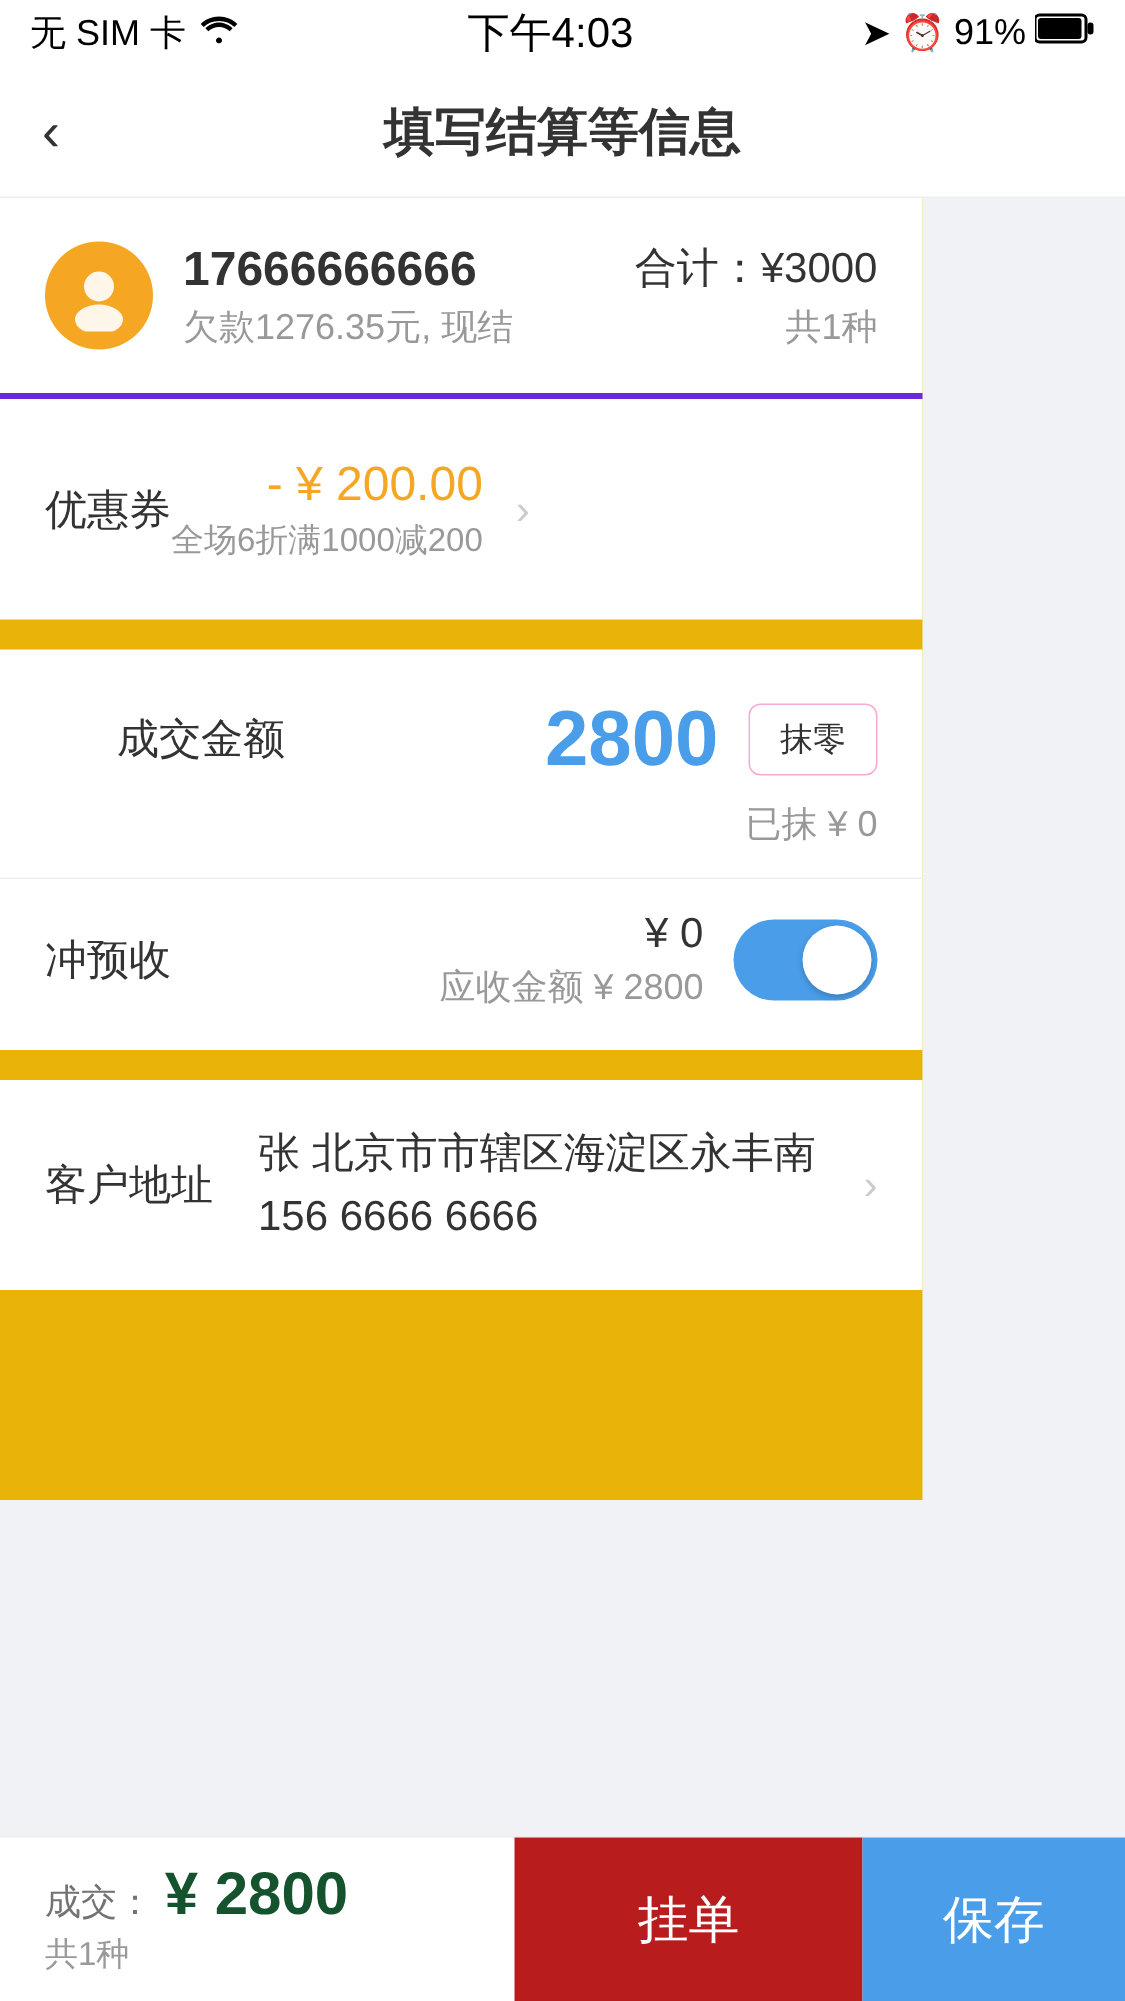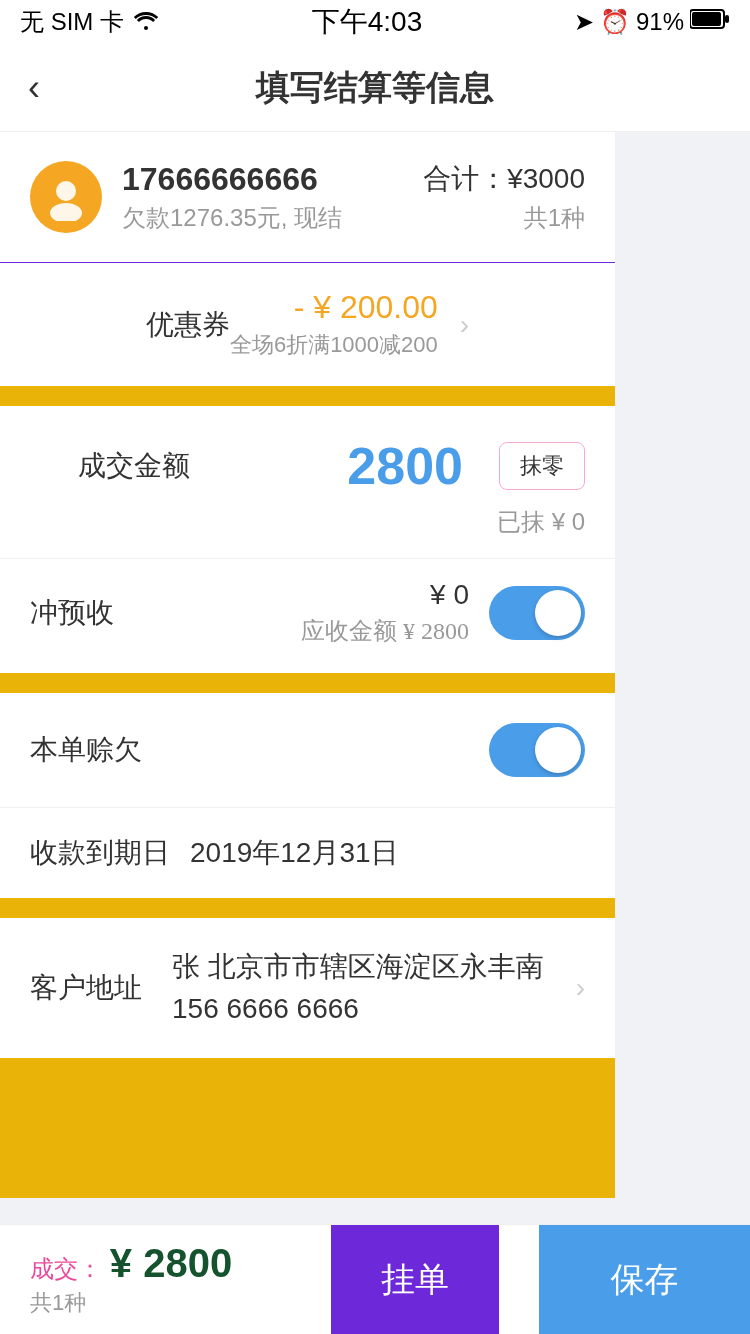--- a/index.html
+++ b/index.html
@@ -108,23 +108,23 @@
     .total-count {
       font-size: 24px;
       color: #999;
       margin-top: 4px;
     }
 
     
     .coupon-row {
       display: flex;
       align-items: center;
-      justify-content: center;
-      padding: 26px 30px;
-      border-top: 1px solid #6d28d9;
+      justify-content: flex-start;
+      padding: 38px 30px;
+      border-top: 4px solid #6d28d9;
     }
     .coupon-label {
       font-size: 28px;
       color: #333;
     }
     .coupon-right {
       display: flex;
       align-items: center;
       gap: 22px;
     }
@@ -152,21 +152,21 @@
       padding: 30px 30px 10px 30px;
     }
     .deal-label {
       font-size: 28px;
       color: #333;
       margin-left: 48px;
     }
     .deal-right {
       display: flex;
       align-items: center;
-      gap: 36px;
+      gap: 20px;
     }
     .deal-number {
       font-size: 52px;
       font-weight: 600;
       color: #4a9de8;
     }
     .round-btn {
       border: 1px solid #f9a8d4;
       border-radius: 8px;
       padding: 8px 20px;
@@ -201,21 +201,20 @@
     }
     .prepay-value-block { text-align: right; }
     .prepay-amount {
       font-size: 28px;
       color: #333;
     }
     .prepay-receivable {
       font-size: 24px;
       color: #999;
       margin-top: 4px;
-      font-family: Liberation Serif, serif;
     }
 
     
     .toggle {
       width: 96px;
       height: 54px;
       border-radius: 27px;
       background: #4a9de8;
       position: relative;
       cursor: pointer;
@@ -312,54 +311,53 @@
       display: flex;
       align-items: center;
       border-top: 1px solid #eee;
     }
     .bottom-summary {
       flex: 1;
       padding: 0 30px;
     }
     .bottom-deal-label {
       font-size: 24px;
-      color: #ec4899;
+      color: #737373;
     }
     .bottom-deal-amount {
       font-size: 40px;
       font-weight: 600;
       color: #14532d;
     }
     .bottom-count {
       font-size: 22px;
       color: #999;
       margin-top: 2px;
     }
     .bottom-btn-pending {
-      width: 168px;
+      width: 232px;
       height: 110px;
-      background: #6d28d9;
+      background: #b91c1c;
       display: flex;
       align-items: center;
       justify-content: center;
       font-size: 34px;
       color: #fff;
       cursor: pointer;
     }
     .bottom-btn-save {
-      width: 211px;
+      width: 175px;
       height: 110px;
       background: #4a9de8;
       display: flex;
       align-items: center;
       justify-content: center;
       font-size: 34px;
       color: #fff;
       cursor: pointer;
-      margin-left: 40px;
     }
   </style>
 </head>
 <body>
 
 <div class="status-bar">
   <div class="status-left">
     <span>无 SIM 卡</span>
     <span>
       <svg width="28" height="20" viewBox="0 0 28 20" fill="none">
@@ -440,33 +438,20 @@
           <div class="prepay-amount">¥ 0</div>
           <div class="prepay-receivable">应收金额 ¥ 2800</div>
         </div>
         <div class="toggle">
           <div class="toggle-knob"></div>
         </div>
       </div>
     </div>
   </div>
 
-  <div class="card">
-    <div class="arrears-row">
-      <span class="arrears-label">本单赊欠</span>
-      <div class="toggle">
-        <div class="toggle-knob"></div>
-      </div>
-    </div>
-
-    <div class="due-date-row">
-      <span class="due-date-label">收款到期日</span>
-      <span class="due-date-value">2019年12月31日</span>
-    </div>
-  </div>
 
 
   <div class="address-row card">
     <span class="address-label">客户地址</span>
     <span class="address-value">张 北京市市辖区海淀区永丰南 156 6666 6666</span>
     <span class="chevron-right">›</span>
   </div>
 
 </div>
 

